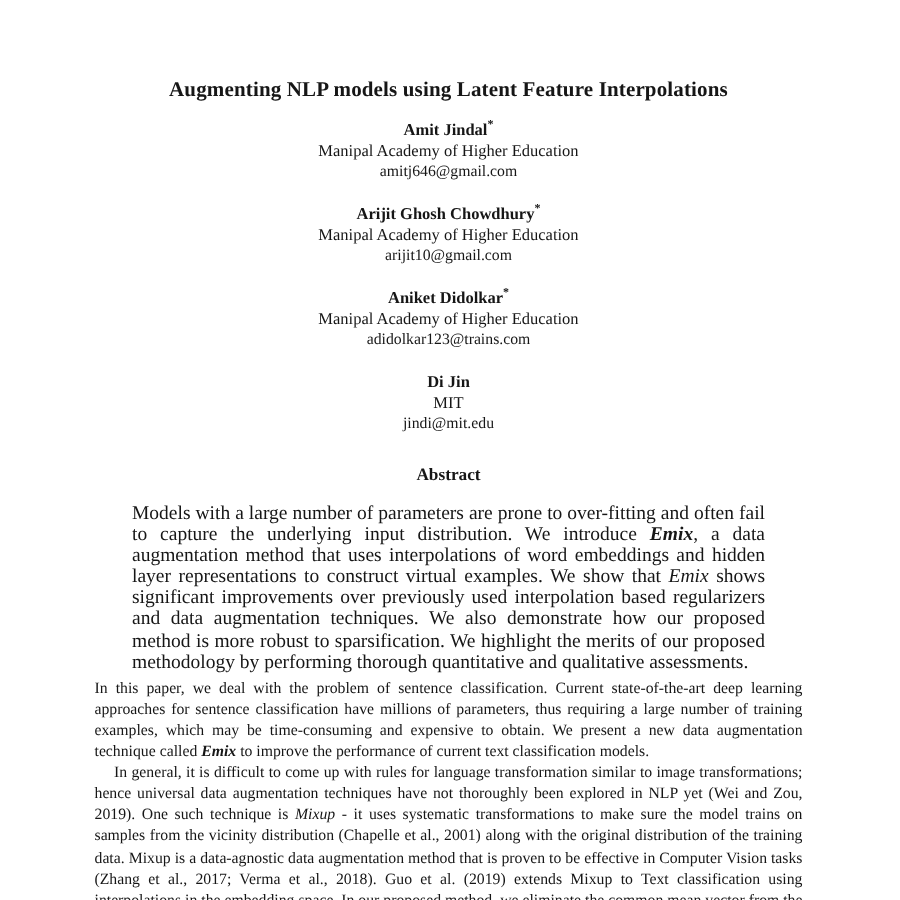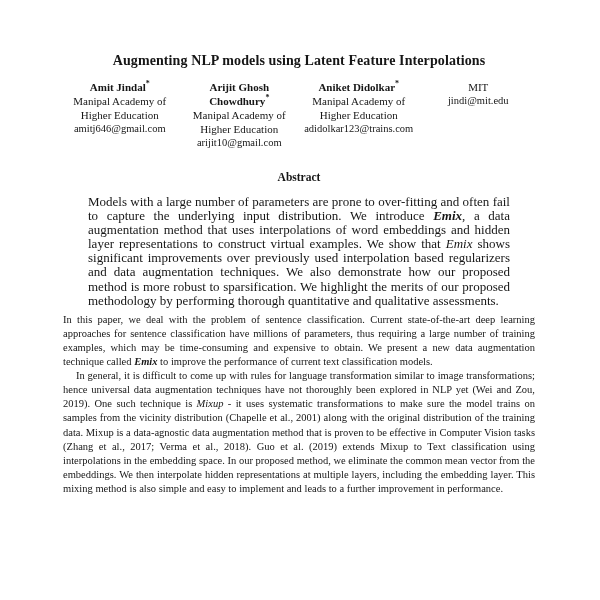--- a/index.html
+++ b/index.html
@@ -23,21 +23,21 @@
     margin: 0;
     font-size: 14px;
     line-height: 17px;
     font-weight: bold;
     text-align: center;
     letter-spacing: 0.1px;
   }
   .authors {
     margin-top: 11px;
     display: grid;
-    grid-template-columns: 1fr 1fr 1fr 1fr;
+    grid-template-columns: 1fr;
     row-gap: 14px;
     column-gap: 6px;
   }
   .author { text-align: center; }
   .author .name {
     font-size: 11px;
     line-height: 14px;
     font-weight: bold;
   }
   .author .name sup {
@@ -104,20 +104,21 @@
         <div class="name">Arijit Ghosh Chowdhury<sup>*</sup></div>
         <div class="affil">Manipal Academy of Higher Education</div>
         <div class="email">arijit10@gmail.com</div>
       </div>
       <div class="author">
         <div class="name">Aniket Didolkar<sup>*</sup></div>
         <div class="affil">Manipal Academy of Higher Education</div>
         <div class="email">adidolkar123@trains.com</div>
       </div>
       <div class="author">
+        <div class="name">Di Jin</div>
         <div class="affil">MIT</div>
         <div class="email">jindi@mit.edu</div>
       </div>
     </div>
 
   <h2 class="abs-h">Abstract</h2>
   <p class="abs-body"><span>Models with a large number of parameters are prone to over-fitting and often fail to capture the underlying input distribution. We introduce </span><span class="bi">Emix</span><span>, a data augmentation method that uses interpolations of word embeddings and hidden layer representations to construct virtual examples. We show that </span><span class="it">Emix</span><span> shows significant improvements over previously used interpolation based regularizers and data augmentation techniques. We also demonstrate how our proposed method is more robust to sparsification. We highlight the merits of our proposed methodology by performing thorough quantitative and qualitative assessments.</span></p>
 
 
   <p class="para"><span>In this paper, we deal with the problem of sentence classification. Current state-of-the-art deep learning approaches for sentence classification have millions of parameters, thus requiring a large number of training examples, which may be time-consuming and expensive to obtain. We present a new data augmentation technique called </span><span class="bi">Emix</span><span> to improve the performance of current text classification models.</span></p>

